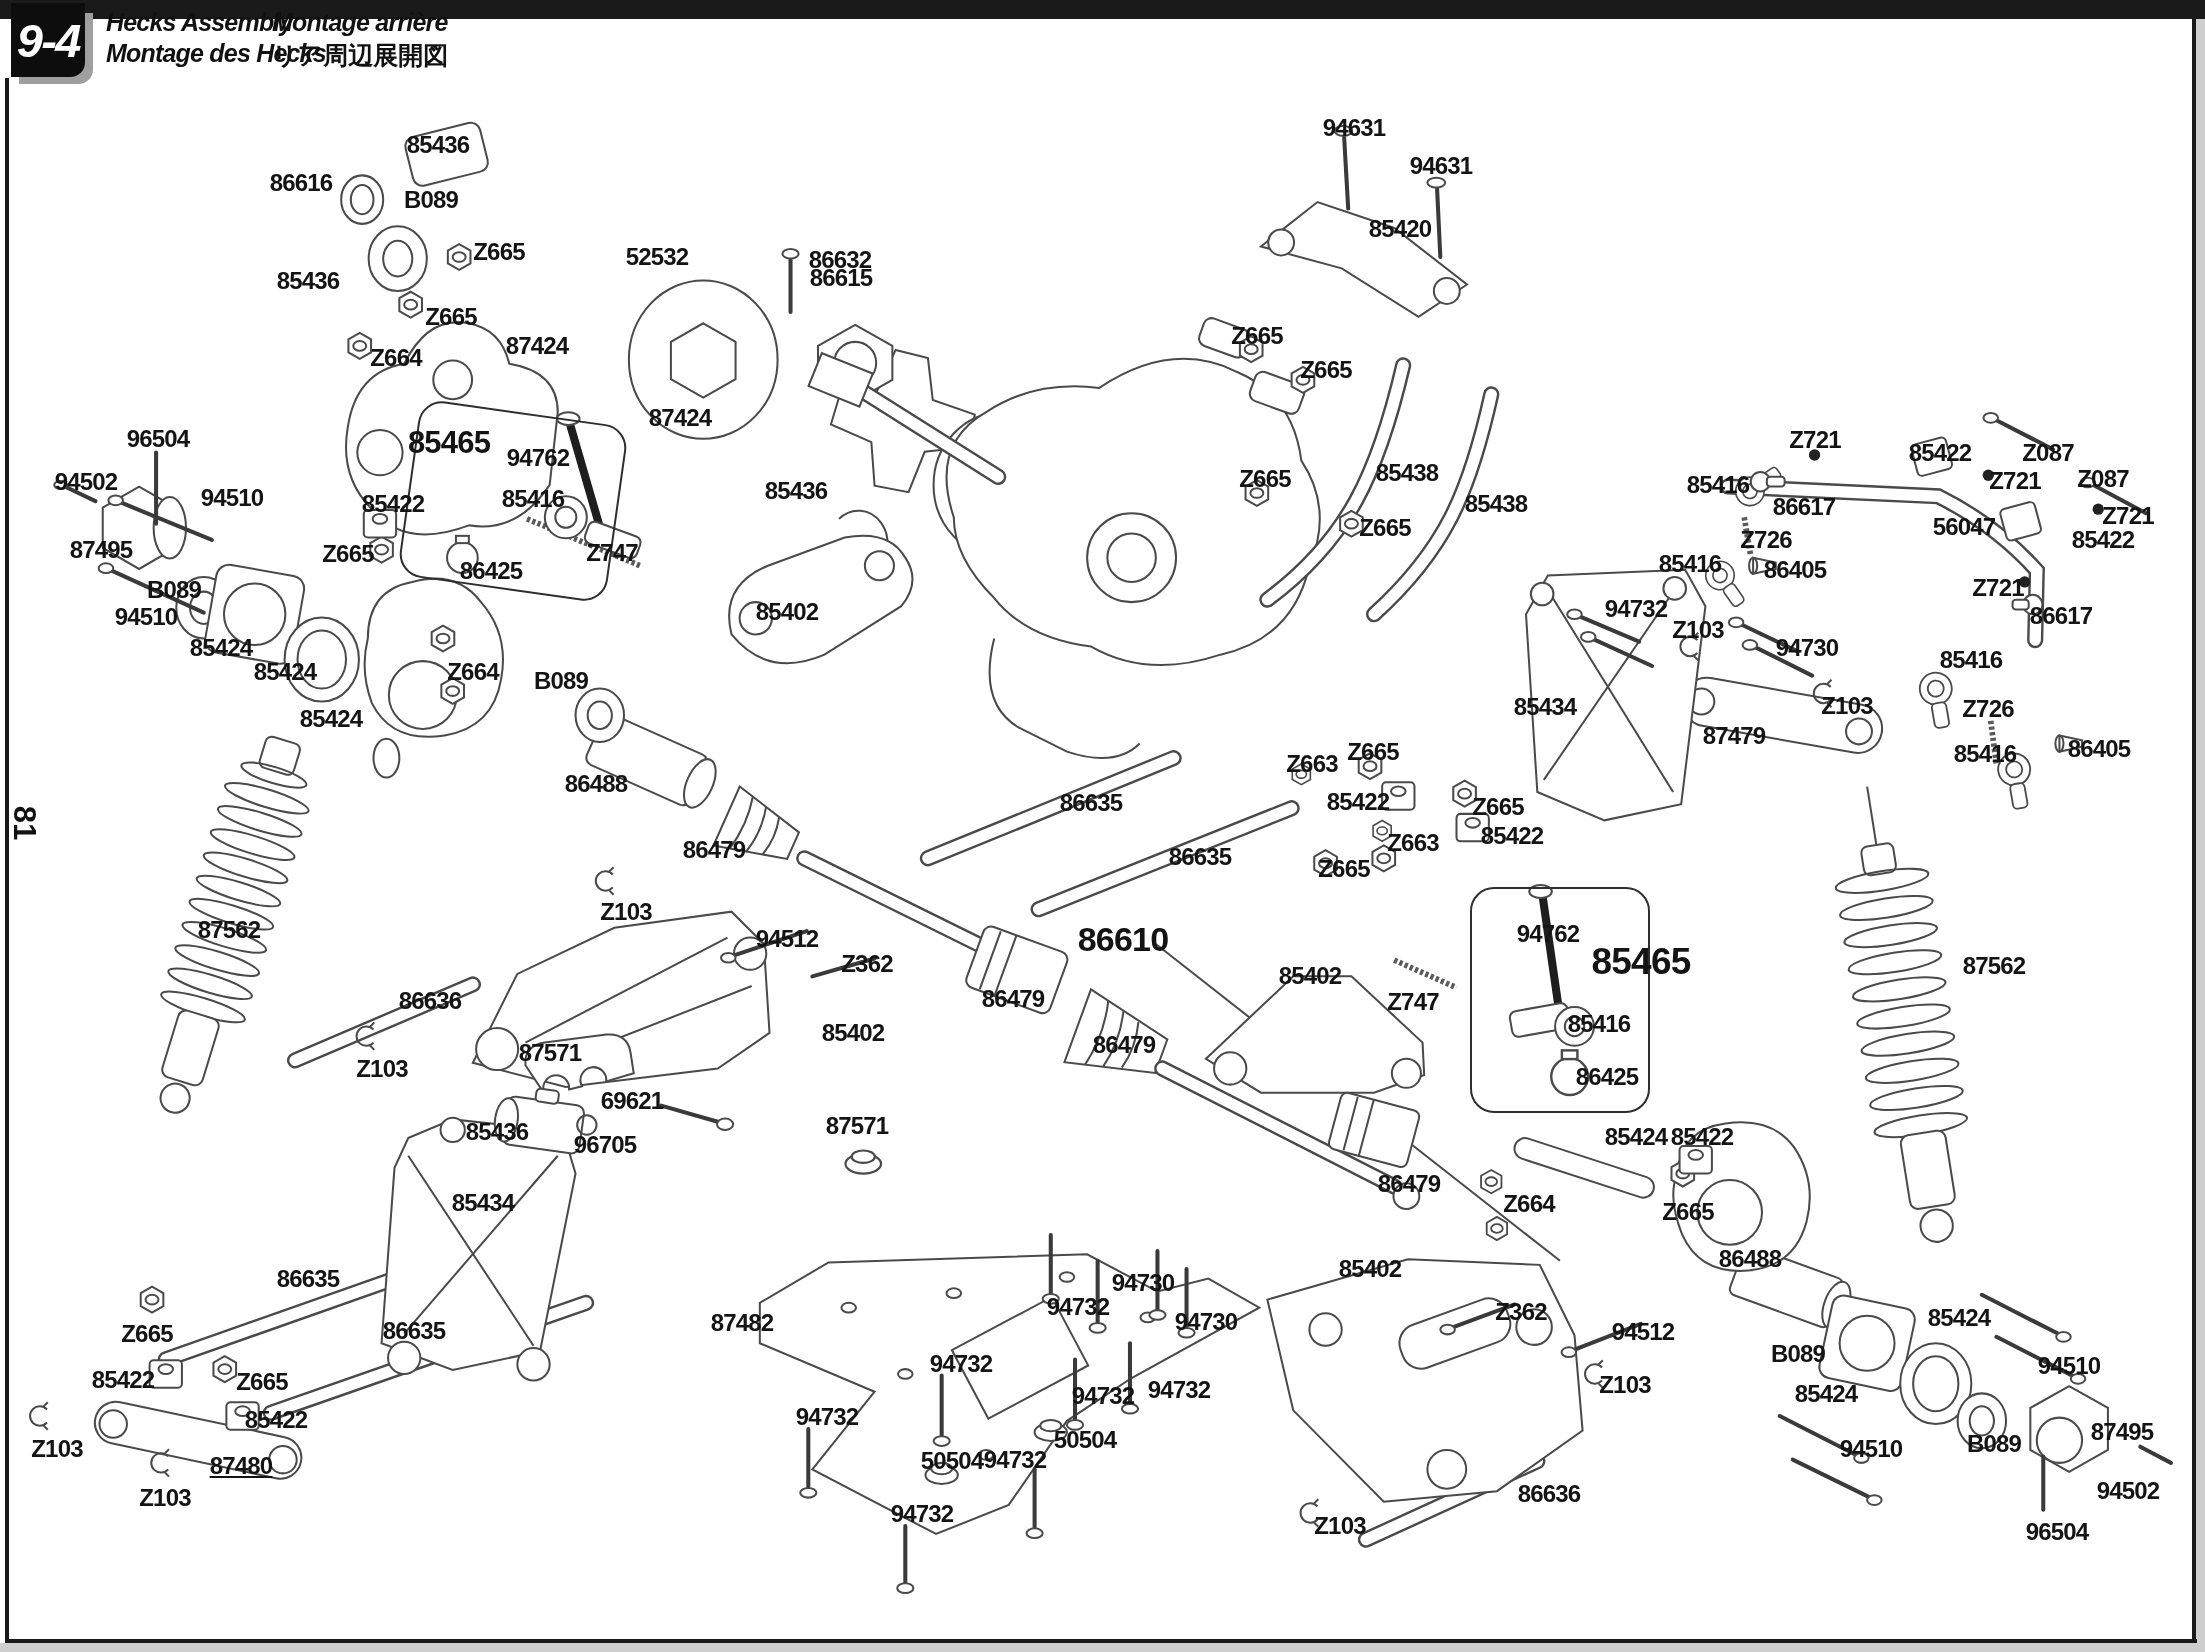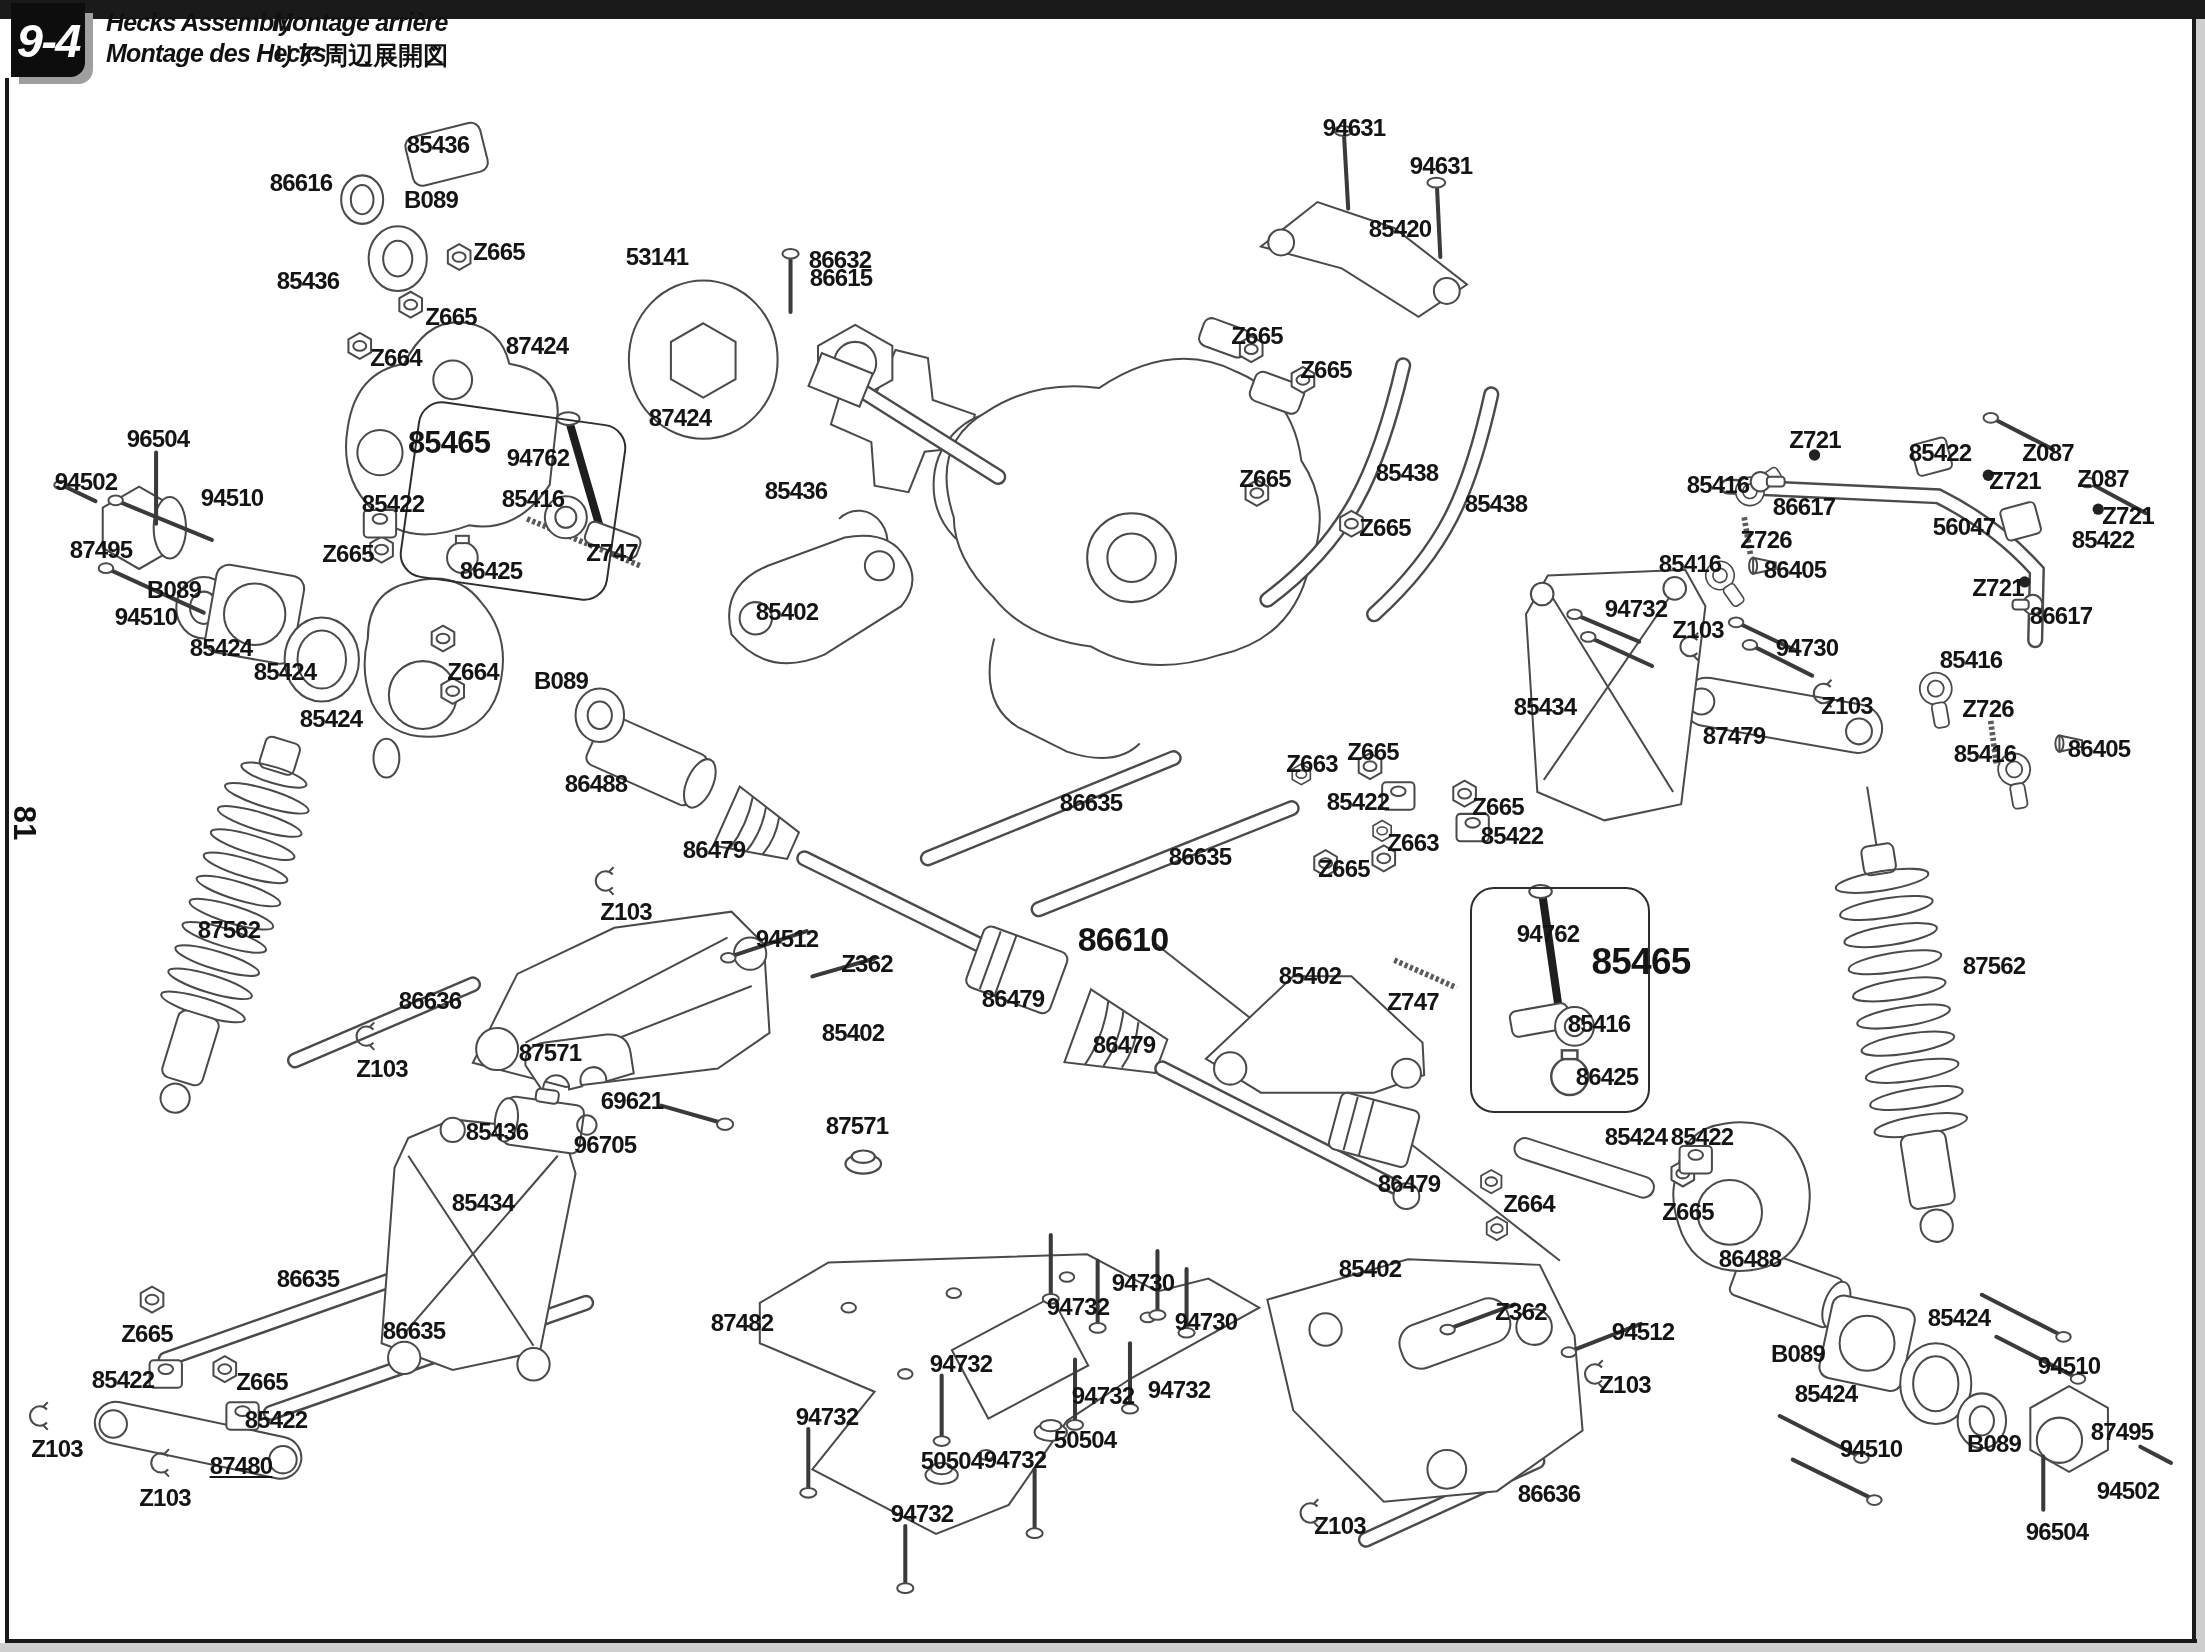--- a/index.html
+++ b/index.html
@@ -427,21 +427,21 @@
 
   <div id="labels-layer">
       <div class="part-label" style="left: 438px; top: 137px;">85436</div>
       <div class="part-label" style="left: 301px; top: 175px;">86616</div>
       <div class="part-label" style="left: 431px; top: 192px;">B089</div>
       <div class="part-label" style="left: 308px; top: 273px;">85436</div>
       <div class="part-label" style="left: 499px; top: 244px;">Z665</div>
       <div class="part-label" style="left: 451px; top: 309px;">Z665</div>
       <div class="part-label" style="left: 396px; top: 350px;">Z664</div>
       <div class="part-label" style="left: 537px; top: 338px;">87424</div>
-      <div class="part-label" style="left: 657px; top: 249px;">53141</div>
+      <div class="part-label" style="left: 657px; top: 249px;">52532</div>
       <div class="part-label" style="left: 680px; top: 410px;">87424</div>
       <div class="part-label" style="left: 816px; top: 252px; margin-left: 24px;">86632</div>
       <div class="part-label" style="left: 841px; top: 270px;">86615</div>
       <div class="part-label" style="left: 796px; top: 483px;">85436</div>
       <div class="part-label" style="left: 1354px; top: 120px;">94631</div>
       <div class="part-label" style="left: 1441px; top: 158px;">94631</div>
       <div class="part-label" style="left: 1377px; top: 221px; margin-left: 23px;">85420</div>
       <div class="part-label" style="left: 1257px; top: 328px;">Z665</div>
       <div class="part-label" style="left: 1326px; top: 362px;">Z665</div>
       <div class="part-label" style="left: 1265px; top: 471px;">Z665</div>

